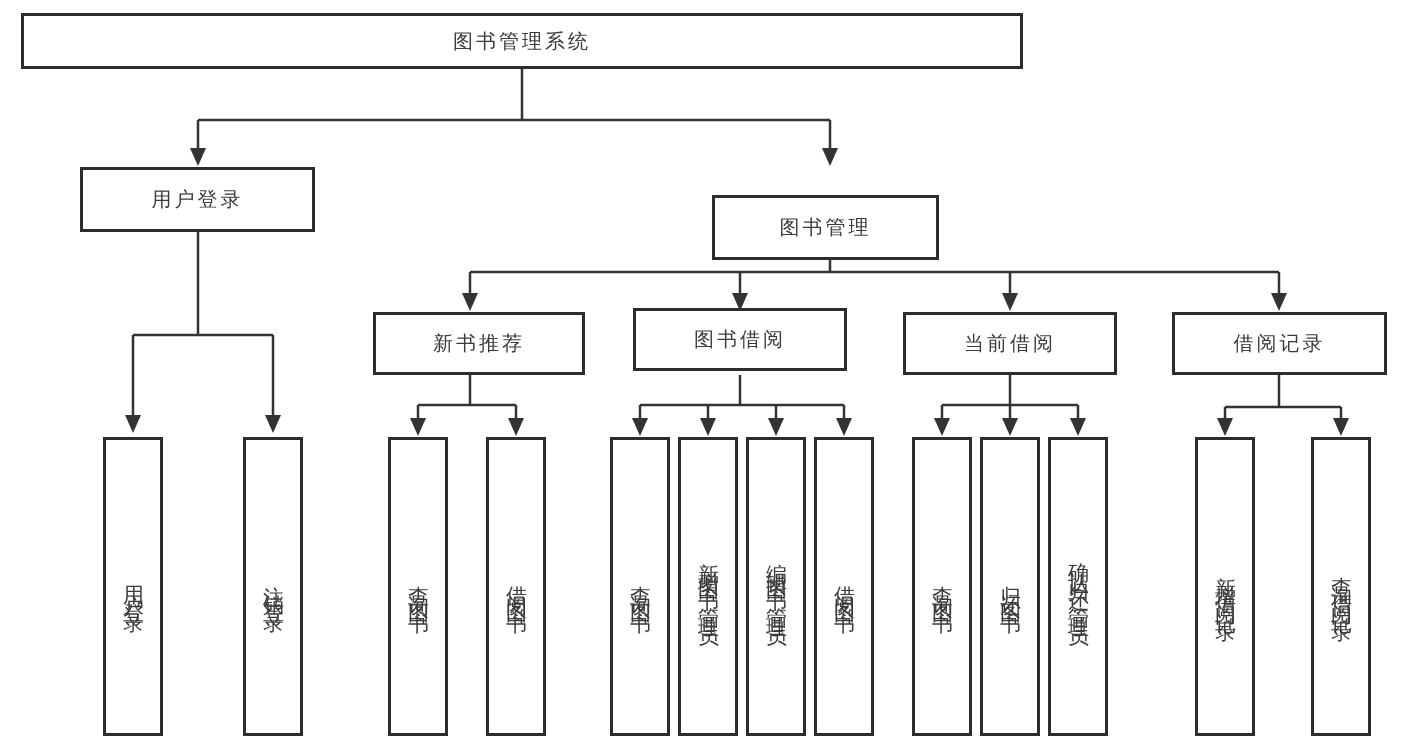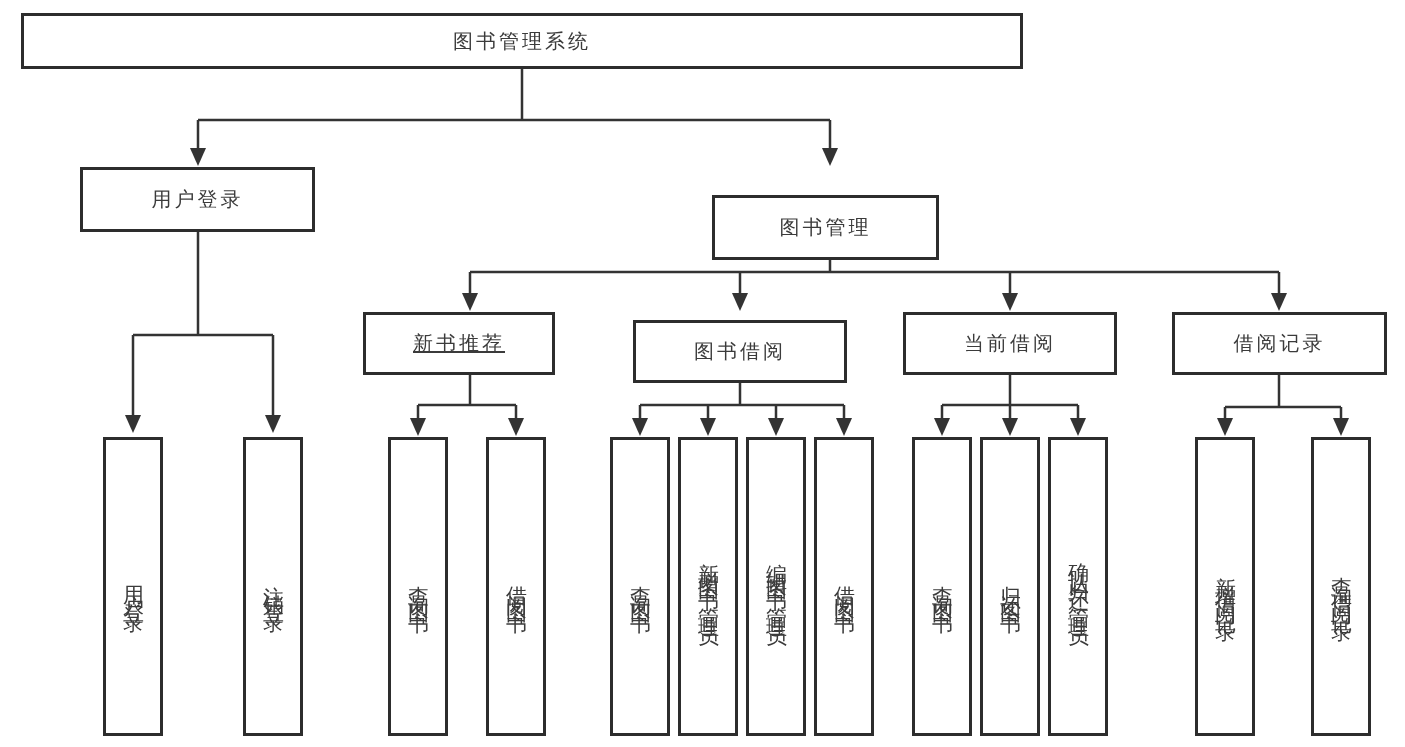--- a/index.html
+++ b/index.html
@@ -79,22 +79,22 @@
       <polygon points="1070,418 1086,418 1078,436" fill="#333333"></polygon>
       <polygon points="1217,418 1233,418 1225,436" fill="#333333"></polygon>
       <polygon points="1333,418 1349,418 1341,436" fill="#333333"></polygon>
     </svg>
 
   <div class="box box-h" style="left:21px; top:13px; width:1002px; height:56px;">图书管理系统</div>
 
   <div class="box box-h" style="left:80px; top:167px; width:235px; height:65px;">用户登录</div>
   <div class="box box-h" style="left:712px; top:167px; width:227px; height:65px;margin-top:28px;">图书管理</div>
 
-  <div class="box box-h" style="left:363px; top:312px; width:192px; height:63px;text-decoration:underline;">新书推荐</div>
-  <div class="box box-h" style="left:633px; top:320px; width:214px; height:63px;">图书借阅</div>
+  <div class="box box-h" style="left:373px; top:312px; width:212px; height:63px;">新书推荐</div>
+  <div class="box box-h" style="left:633px; top:308px; width:214px; height:63px;">图书借阅</div>
   <div class="box box-h" style="left:903px; top:312px; width:214px; height:63px;">当前借阅</div>
   <div class="box box-h" style="left:1172px; top:312px; width:215px; height:63px;">借阅记录</div>
 
   <div class="box box-v" style="left:103px; top:437px; width:60px; height:299px;">用户登录</div>
   <div class="box box-v" style="left:243px; top:437px; width:60px; height:299px;">注销登录</div>
 
   <div class="box box-v" style="left:388px; top:437px; width:60px; height:299px;">查询图书</div>
   <div class="box box-v" style="left:486px; top:437px; width:60px; height:299px;">借阅图书</div>
 
   <div class="box box-v" style="left:610px; top:437px; width:60px; height:299px;">查询图书</div>

